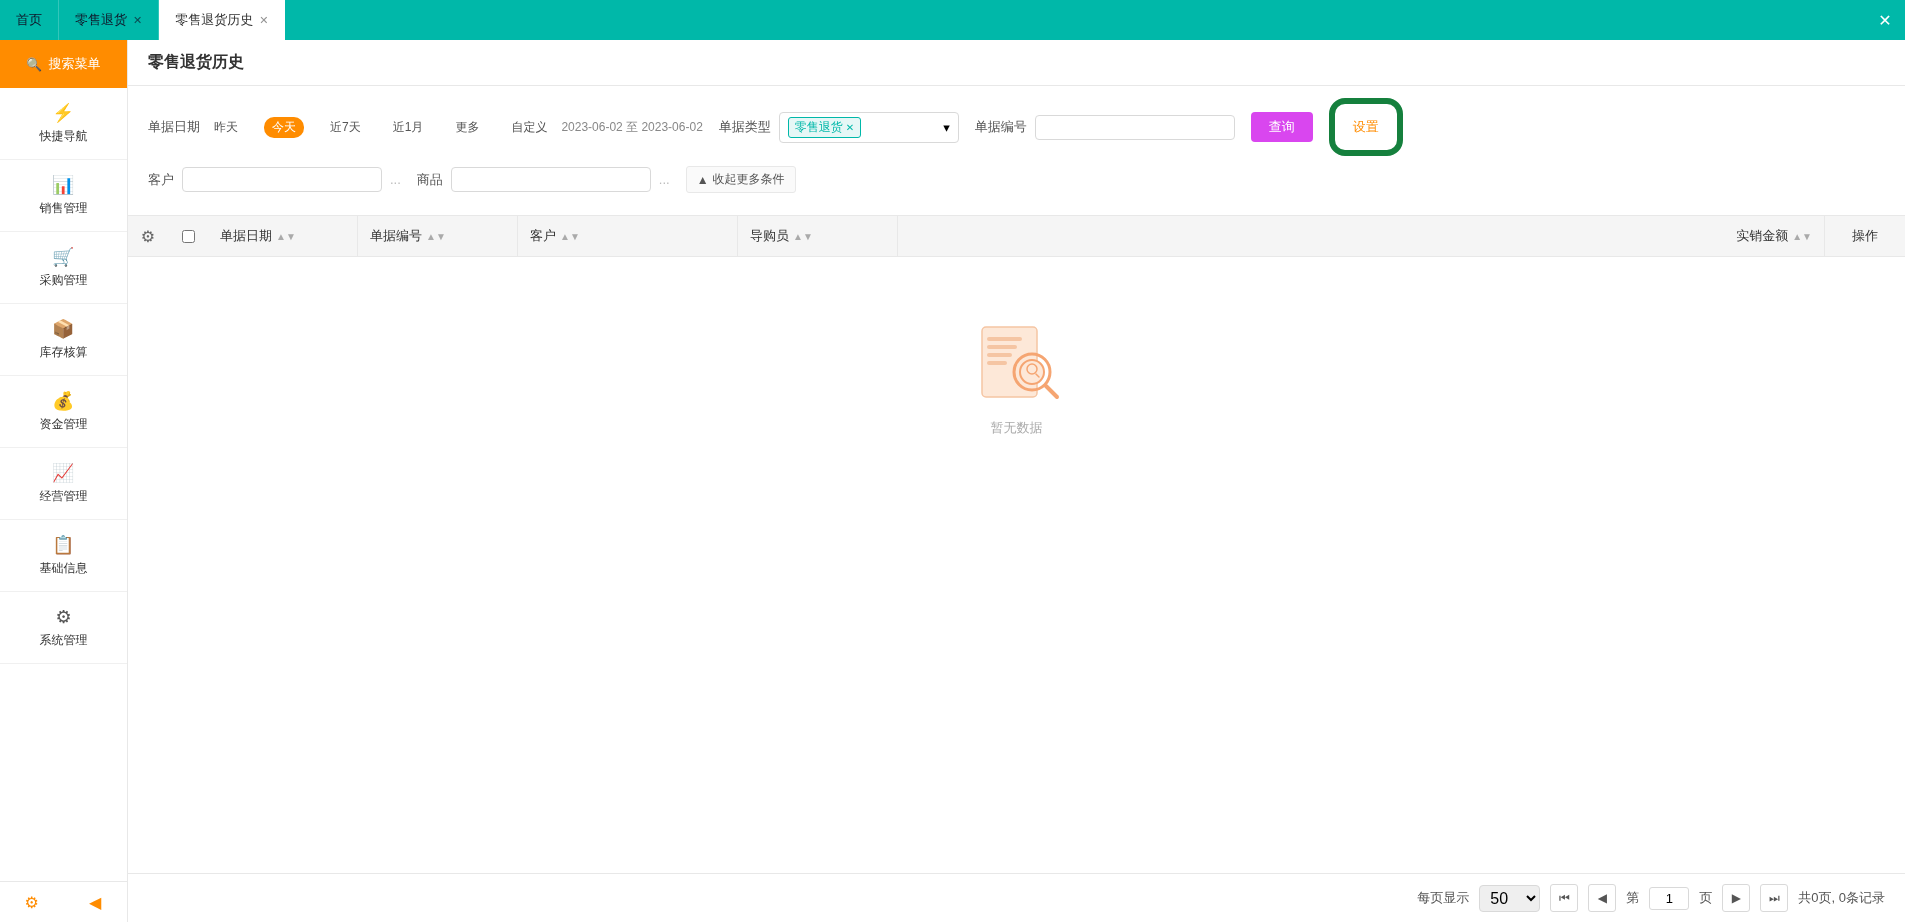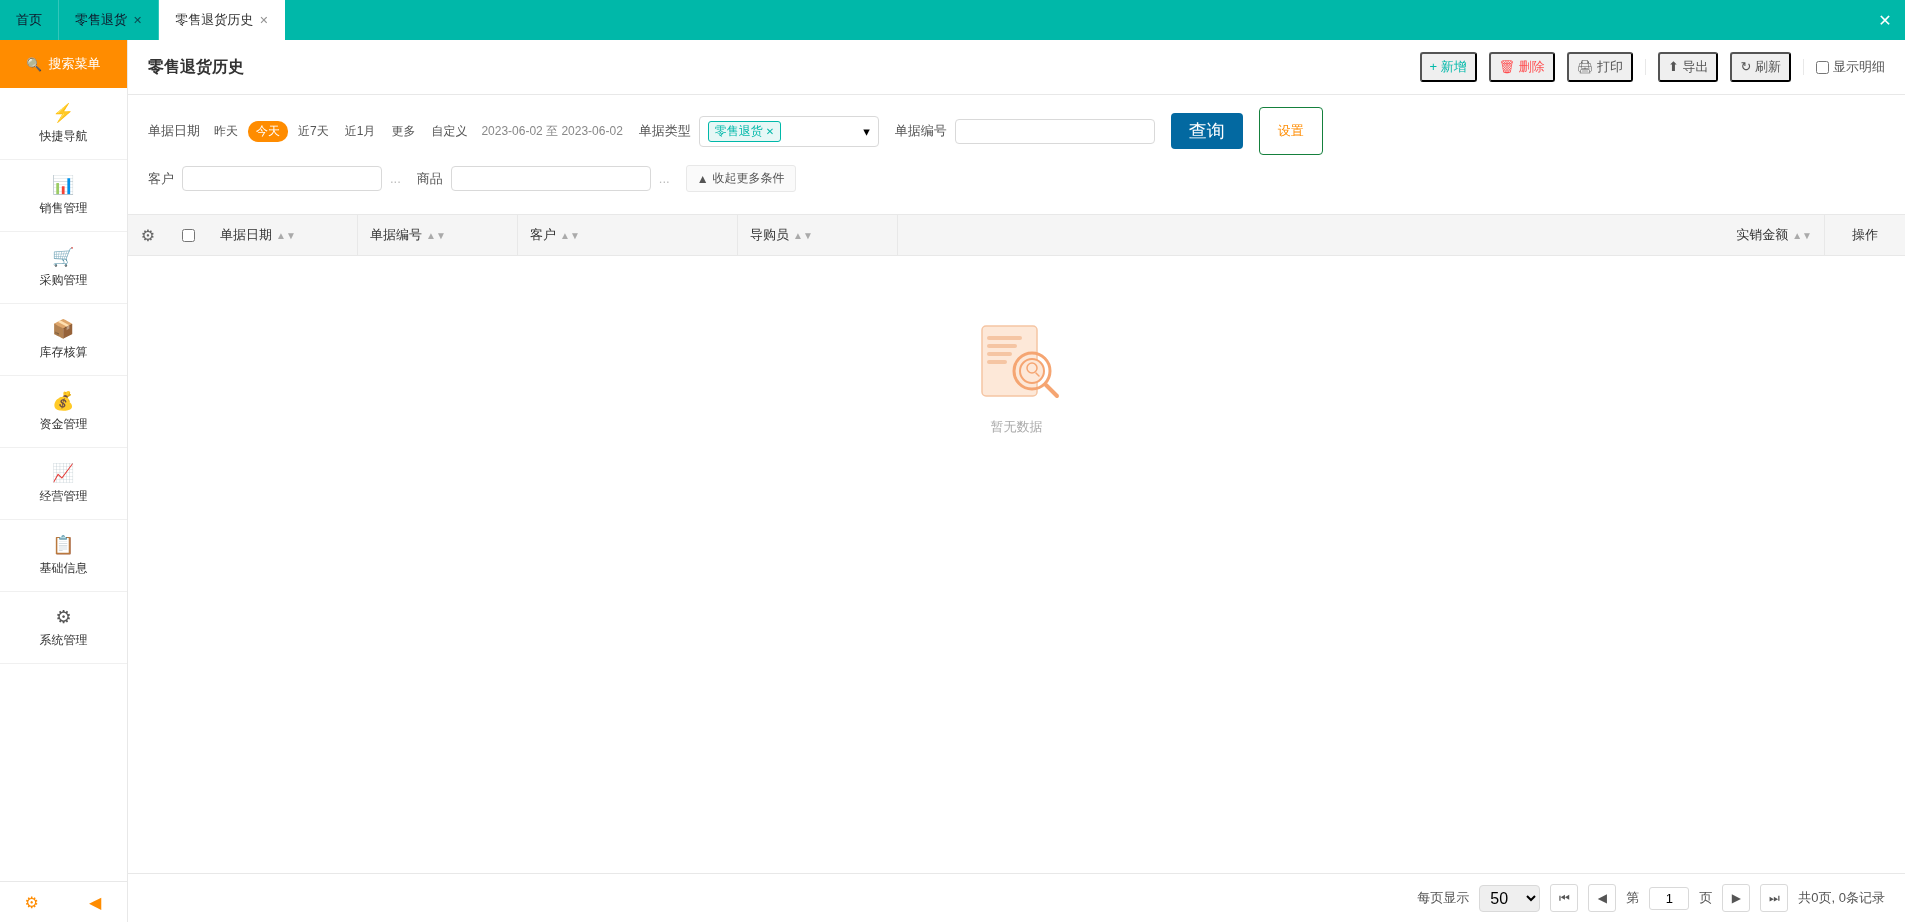--- a/index.html
+++ b/index.html
@@ -181,21 +181,21 @@
       gap: 8px;
     }
     .filter-label {
       font-size: 13px;
       color: #555;
       white-space: nowrap;
     }
     .date-options {
       display: flex;
       align-items: center;
-      gap: 4px;
+      gap: 20px;
     }
     .date-opt {
       font-size: 12px;
       color: #555;
       cursor: pointer;
       padding: 2px 6px;
       border-radius: 3px;
     }
     .date-opt.active {
       background: #ff8c00;
@@ -258,34 +258,34 @@
       color: #555;
       cursor: pointer;
       padding: 4px 10px;
       border: 1px solid #e8e8e8;
       border-radius: 3px;
       background: #fafafa;
     }
 
     
     .query-btn {
-      background: #0369a1;
+      background: #d946ef;
       color: #fff;
       border: none;
       border-radius: 4px;
       padding: 6px 18px;
-      font-size: 18px;
+      font-size: 13px;
       cursor: pointer;
       white-space: nowrap;
     }
     .settings-btn {
       background: #fff;
       color: #ff8c00;
-      border: 1px solid #15803d;
-      border-radius: 4px;
+      border: 6px solid #15803d;
+      border-radius: 16px;
       padding: 14px 18px;
       font-size: 13px;
       cursor: pointer;
       white-space: nowrap;
     }
 
     
     .table-container {
       flex: 1;
       background: #fff;
@@ -468,33 +468,20 @@
     <div class="sidebar-bottom">
       <div class="sidebar-bottom-btn">⚙</div>
       <div class="sidebar-bottom-btn">◀</div>
     </div>
   </div>
 
   <div class="content-area">
 
     <div class="page-header">
       <span class="page-title">零售退货历史</span>
-      <div class="header-actions">
-        <button class="action-btn new">+ 新增</button>
-        <button class="action-btn delete">🗑 删除</button>
-        <button class="action-btn">🖨 打印</button>
-        <div class="divider"></div>
-        <button class="action-btn">⬆ 导出</button>
-        <button class="action-btn">↻ 刷新</button>
-        <div class="divider"></div>
-        <label class="checkbox-label">
-          <input type="checkbox" style="">
-          <span>显示明细</span>
-        </label>
-      </div>
     </div>
 
     <div class="filter-area">
       <div class="filter-row">
 
         <div class="filter-group">
           <span class="filter-label">单据日期</span>
           <div class="date-options">
             <span class="date-opt">昨天</span>
             <span class="date-opt active">今天</span>

